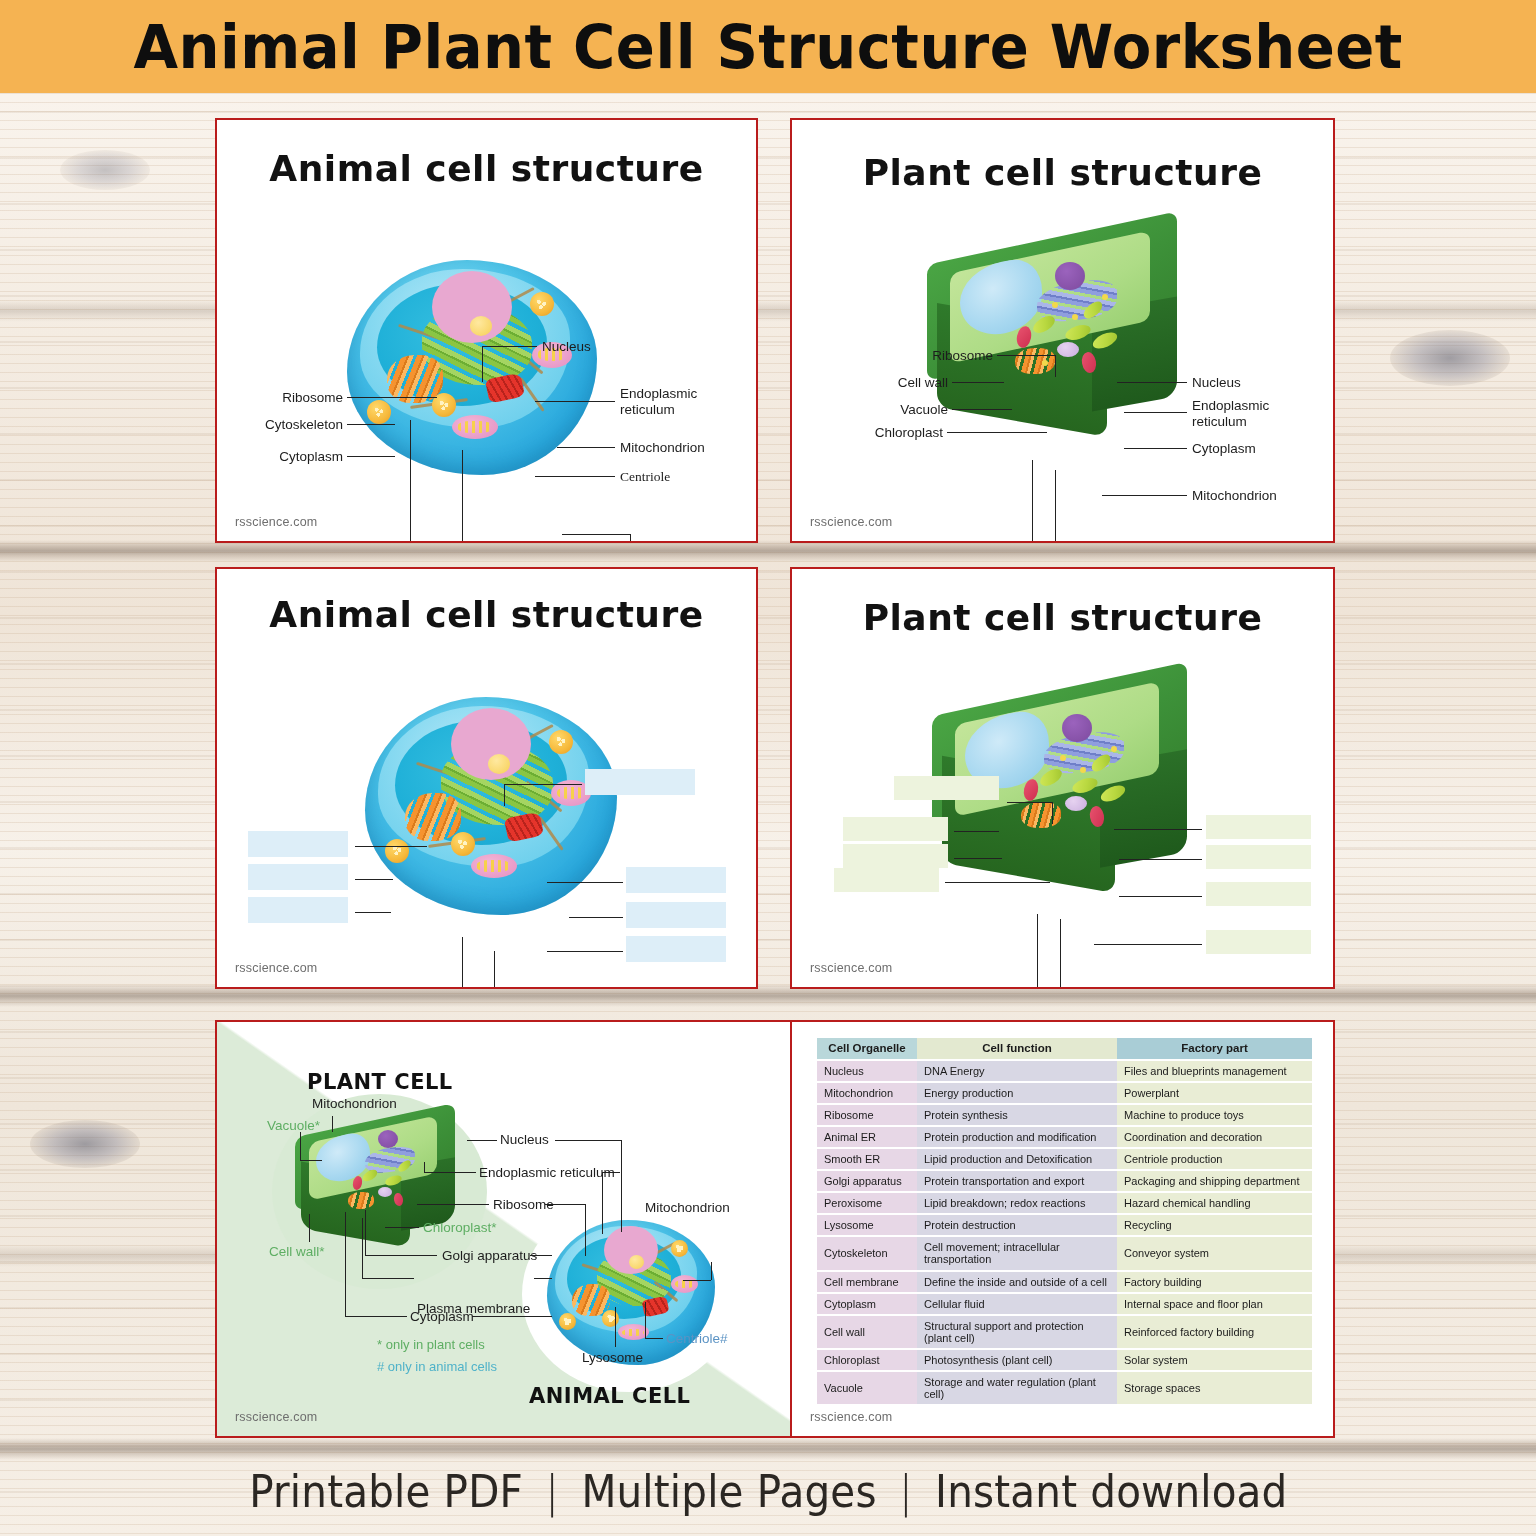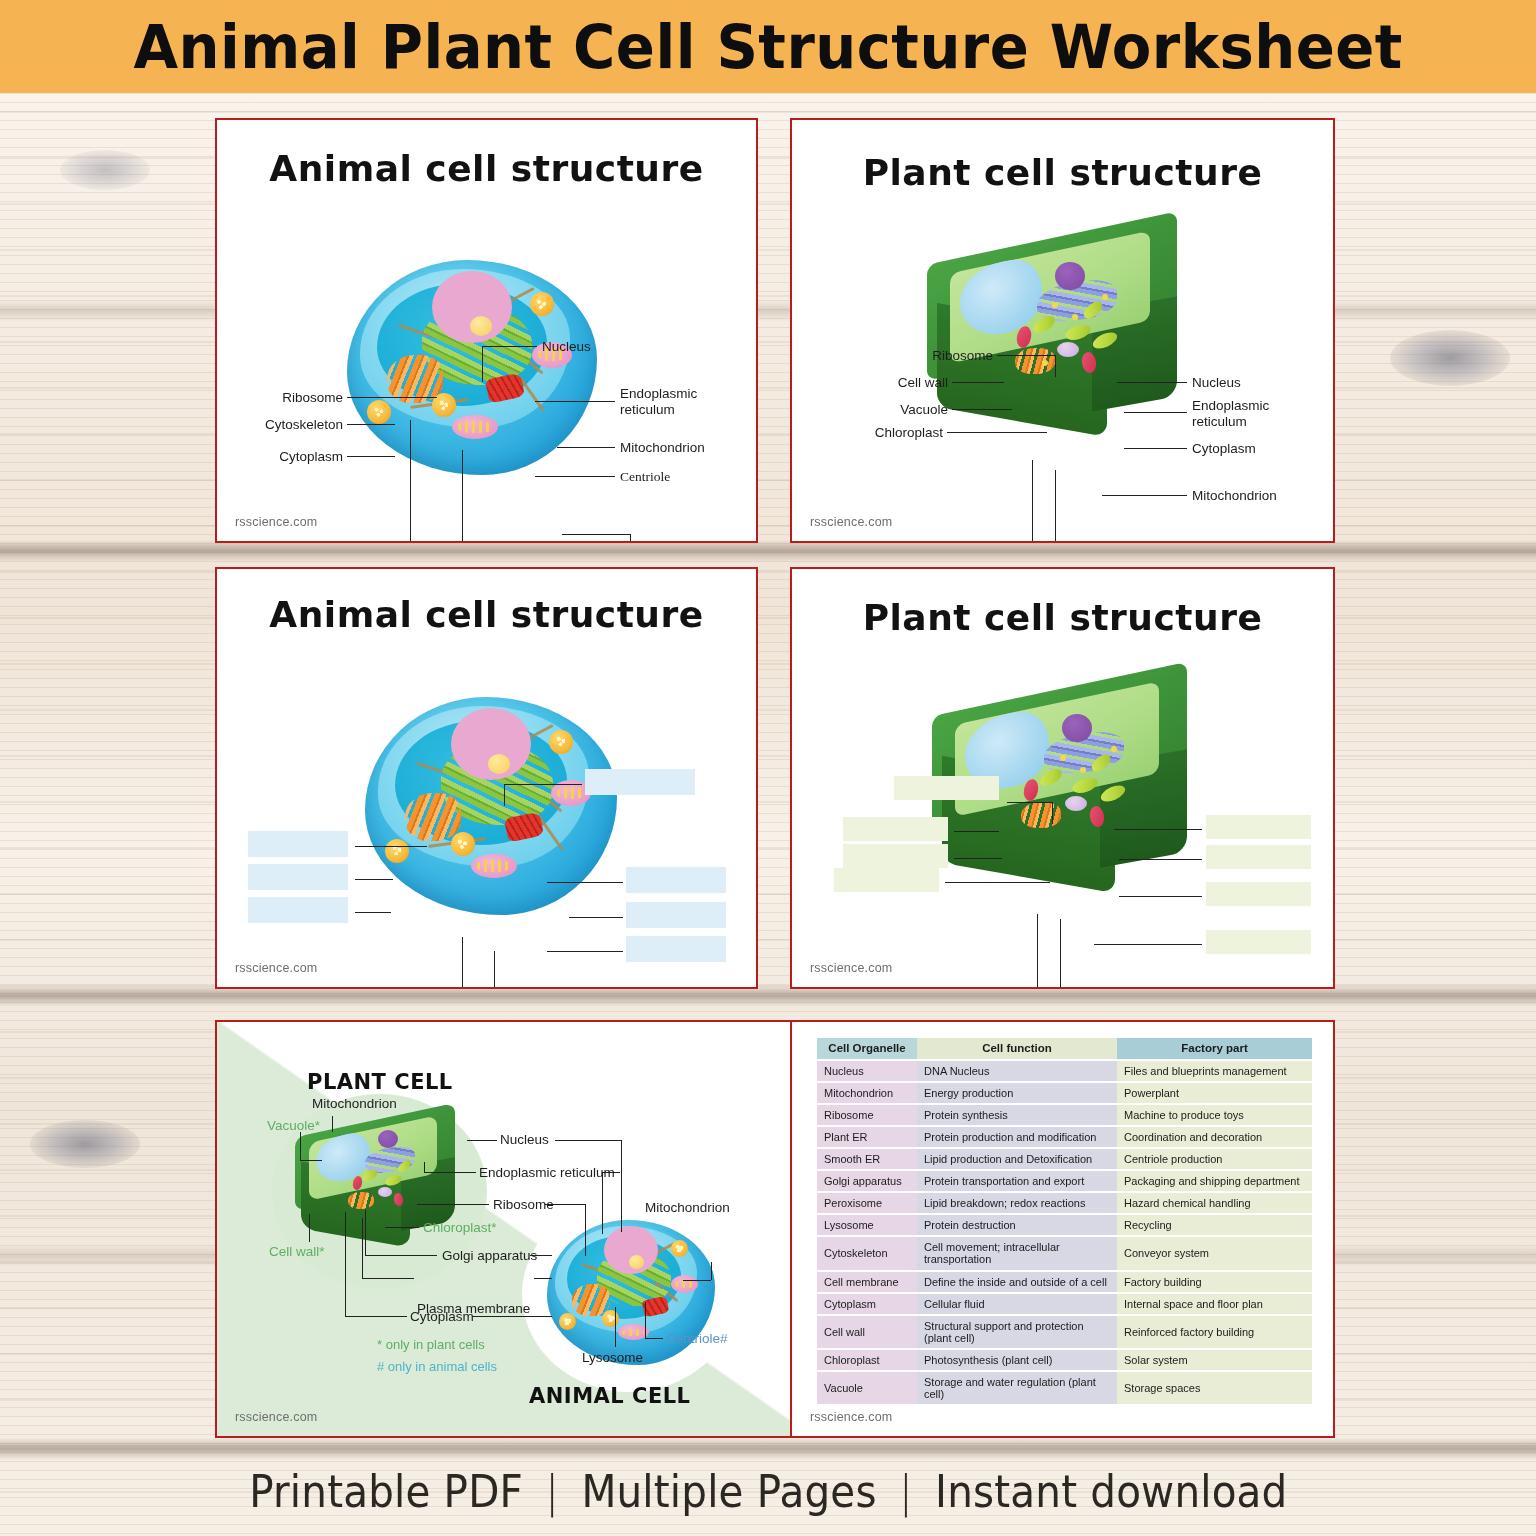--- a/index.html
+++ b/index.html
@@ -673,35 +673,35 @@
     <thead>
       <tr>
         <th class="th-org" style="width:100px;">Cell Organelle</th>
         <th class="th-fun" style="width:200px;">Cell function</th>
         <th class="th-fac" style="width:195px;">Factory part</th>
       </tr>
     </thead>
     <tbody>
         <tr>
           <td class="c-org">Nucleus</td>
-          <td class="c-fun">DNA Nucleus</td>
+          <td class="c-fun">DNA Energy</td>
           <td class="c-fac">Files and blueprints management</td>
         </tr>
         <tr>
           <td class="c-org">Mitochondrion</td>
           <td class="c-fun">Energy production</td>
           <td class="c-fac">Powerplant</td>
         </tr>
         <tr>
           <td class="c-org">Ribosome</td>
           <td class="c-fun">Protein synthesis</td>
           <td class="c-fac">Machine to produce toys</td>
         </tr>
         <tr>
-          <td class="c-org">Plant ER</td>
+          <td class="c-org">Animal ER</td>
           <td class="c-fun">Protein production and modification</td>
           <td class="c-fac">Coordination and decoration</td>
         </tr>
         <tr>
           <td class="c-org">Smooth ER</td>
           <td class="c-fun">Lipid production and Detoxification</td>
           <td class="c-fac">Centriole production</td>
         </tr>
         <tr>
           <td class="c-org">Golgi apparatus</td>

